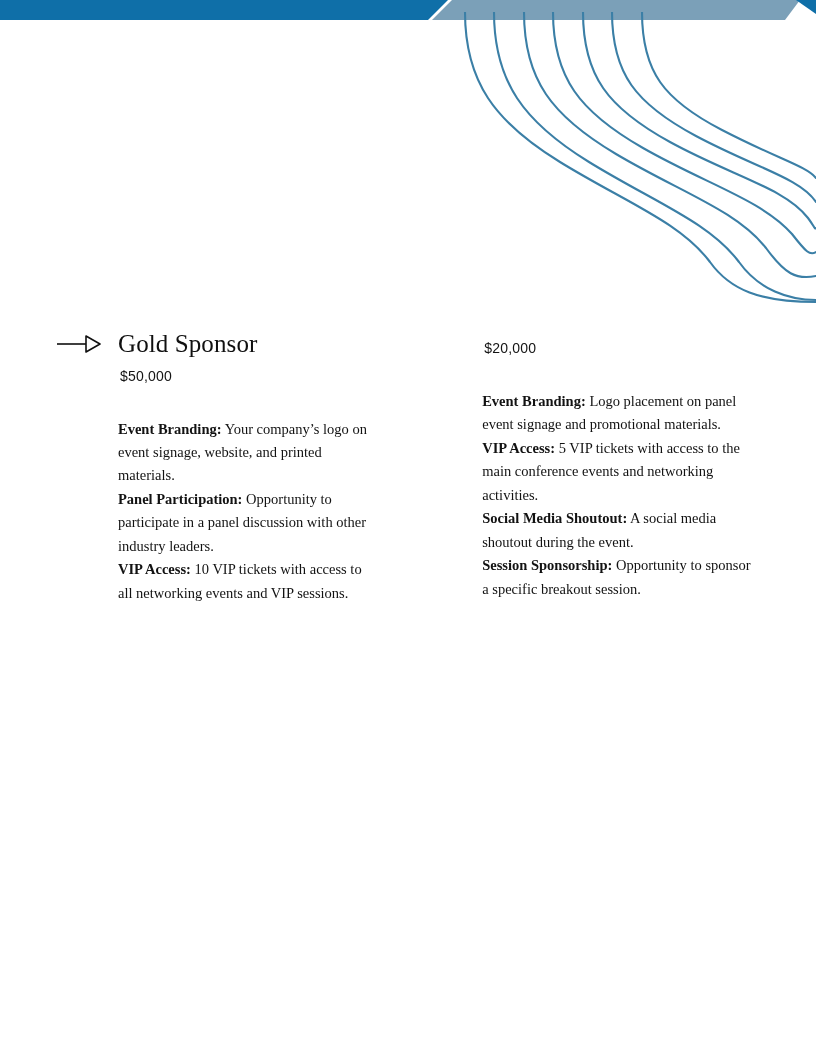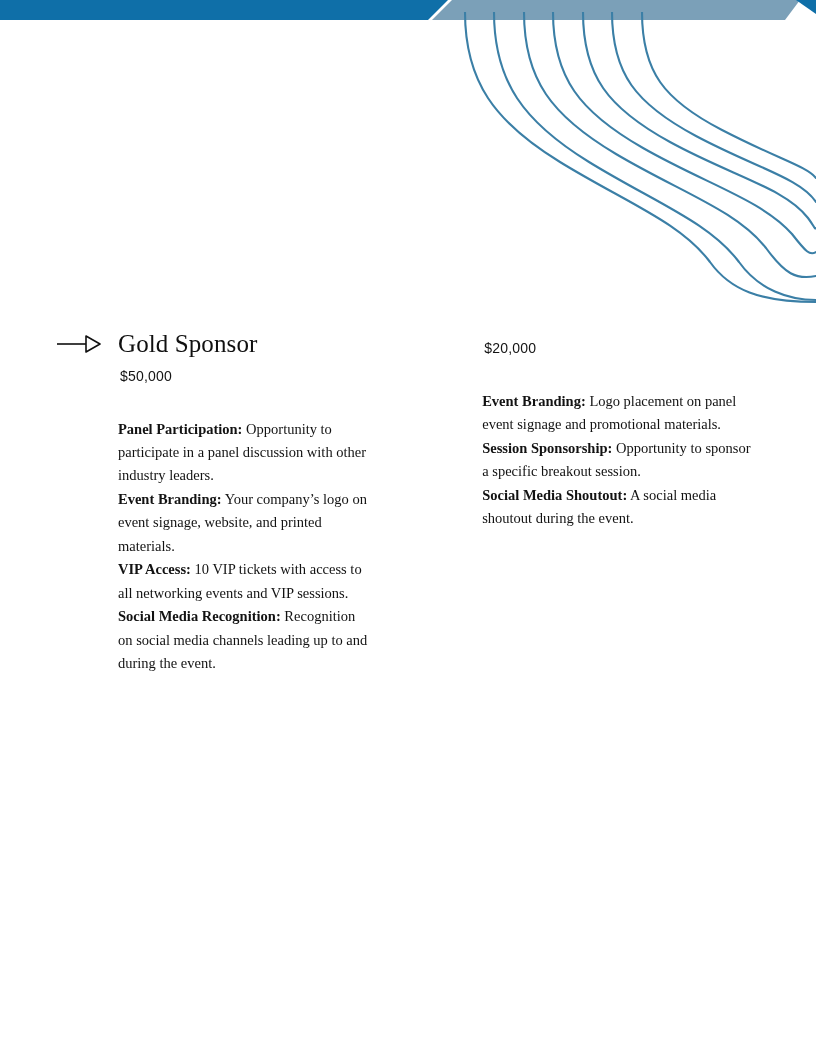--- a/index.html
+++ b/index.html
@@ -140,29 +140,29 @@
   <div class="tier-col gold">
     <div class="tier-head">
       <svg class="arrow-icon" viewBox="0 0 46 22" xmlns="http://www.w3.org/2000/svg">
         <line x1="1" y1="11" x2="30" y2="11" stroke="#101010" stroke-width="1.6"></line>
         <polygon points="30,3 44,11 30,19" fill="none" stroke="#101010" stroke-width="1.6" stroke-linejoin="round"></polygon>
       </svg>
       <div class="tier-title">Gold Sponsor</div>
     </div>
     <div class="tier-price">$50,000</div>
     <div class="benefit-list">
+      <span class="benefit-item"><span class="benefit-label">Event Branding:</span> <span class="benefit-text">Your company’s logo on event signage, website, and printed materials.</span></span>
       <span class="benefit-item"><span class="benefit-label">Panel Participation:</span> <span class="benefit-text">Opportunity to participate in a panel discussion with other industry leaders.</span></span>
-      <span class="benefit-item"><span class="benefit-label">Event Branding:</span> <span class="benefit-text">Your company’s logo on event signage, website, and printed materials.</span></span>
       <span class="benefit-item"><span class="benefit-label">VIP Access:</span> <span class="benefit-text">10 VIP tickets with access to all networking events and VIP sessions.</span></span>
-      <span class="benefit-item"><span class="benefit-label">Social Media Recognition:</span> <span class="benefit-text">Recognition on social media channels leading up to and during the event.</span></span>
     </div>
   </div>
 
   <div class="tier-col silver">
     <div class="tier-price">$20,000</div>
     <div class="benefit-list">
       <span class="benefit-item"><span class="benefit-label">Event Branding:</span> <span class="benefit-text">Logo placement on panel event signage and promotional materials.</span></span>
+      <span class="benefit-item"><span class="benefit-label">VIP Access:</span> <span class="benefit-text">5 VIP tickets with access to the main conference events and networking activities.</span></span>
+      <span class="benefit-item"><span class="benefit-label">Social Media Shoutout:</span> <span class="benefit-text">A social media shoutout during the event.</span></span>
       <span class="benefit-item"><span class="benefit-label">Session Sponsorship:</span> <span class="benefit-text">Opportunity to sponsor a specific breakout session.</span></span>
-      <span class="benefit-item"><span class="benefit-label">Social Media Shoutout:</span> <span class="benefit-text">A social media shoutout during the event.</span></span>
     </div>
   </div>
 
 </div>
 
 </body></html>

